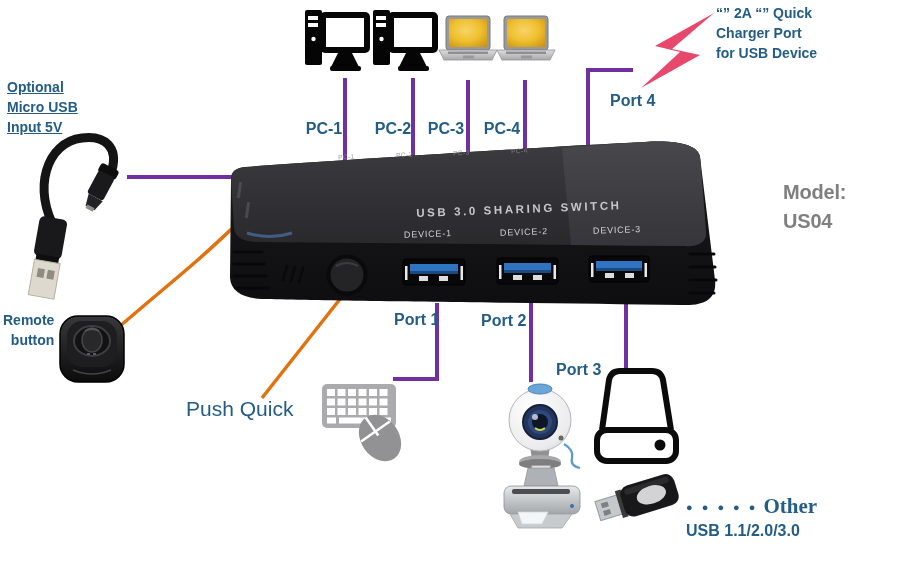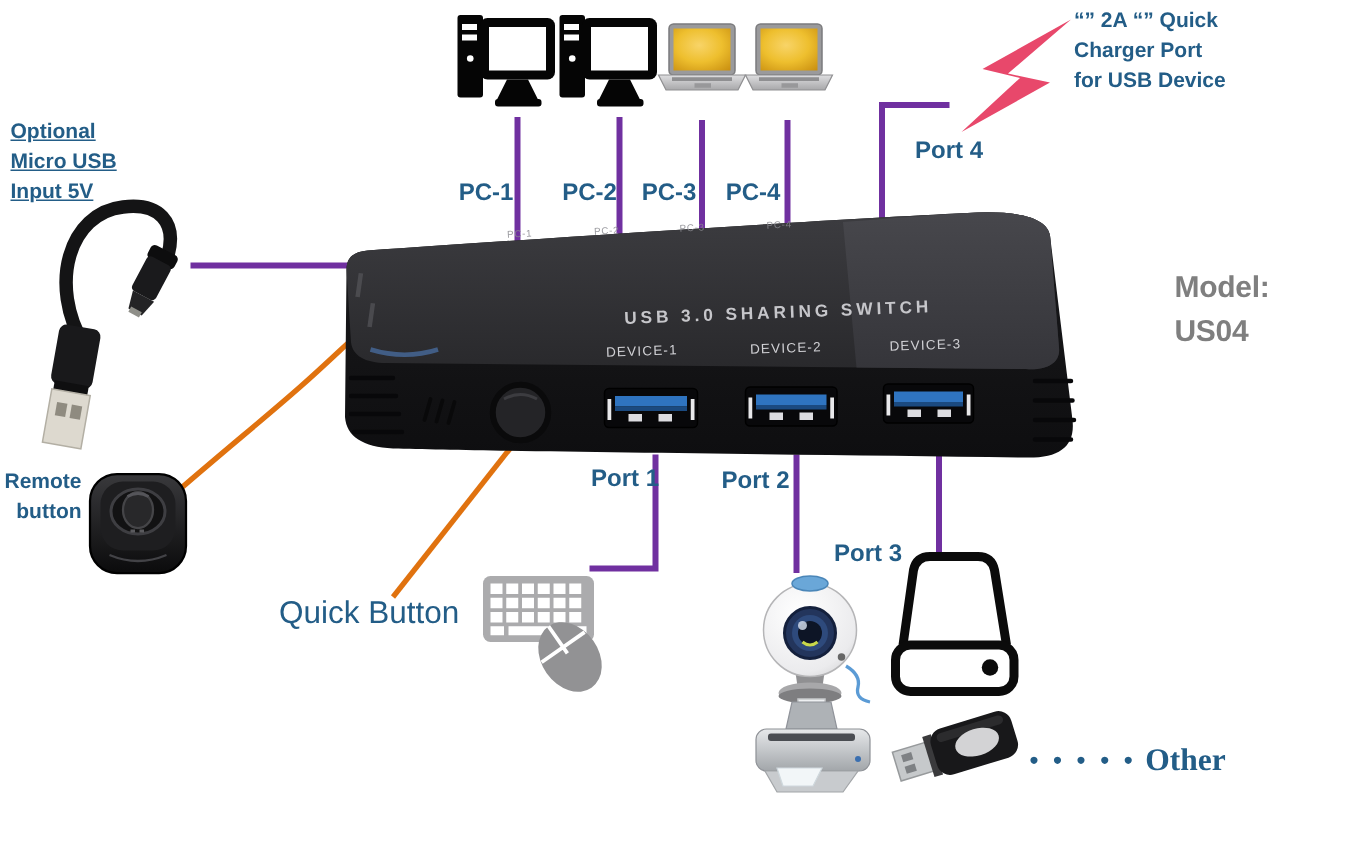--- a/index.html
+++ b/index.html
@@ -280,21 +280,21 @@
     <div>Optional</div>
     <div>Micro USB</div>
     <div>Input 5V</div>
   </div>
 
   <div class="lbl" style="left:3px;top:310px;text-align:right;">
     <div>Remote</div>
     <div>button</div>
   </div>
 
-  <div class="push" style="left:186px;top:397px;">Quick Button</div>
+  <div class="push" style="left:186px;top:397px;">Push Quick</div>
 
   <div class="lbl" style="left:716px;top:3px;">
     <div>“” 2A “” Quick</div>
     <div>Charger Port</div>
     <div>for USB Device</div>
   </div>
 
   <div class="model" style="left:735px;top:178px;margin-left:48px;">
     <div>Model: US04</div>
   </div>
@@ -307,20 +307,21 @@
   <div class="portl" style="left:374px;top:311px;margin-left:20px;">Port 1</div>
   <div class="portl" style="left:481px;top:312px;">Port 2</div>
   <div class="portl" style="left:556px;top:313px;margin-top:48px;">Port 3</div>
   <div class="portl" style="left:610px;top:92px;">Port 4</div>
 
   <div class="other-row" style="left:686px;top:494px;">
     <span class="other-dots">● ● ● ● ●</span>
     <span class="other-title">Other</span>
   </div>
   <div class="other-lines" style="left:686px;top:519px;">
+    <div>USB 1.1/2.0/3.0</div>
   </div>
 
   <div class="dev-title" style="left:416px;top:207px;">USB 3.0 SHARING SWITCH</div>
   <div class="dev-port" style="left:404px;top:229px;">DEVICE-1</div>
   <div class="dev-port" style="left:500px;top:227px;">DEVICE-2</div>
   <div class="dev-port" style="left:593px;top:225px;">DEVICE-3</div>
   <div class="dev-top" style="left:338px;top:153px;">PC-1</div>
   <div class="dev-top" style="left:396px;top:151px;">PC-2</div>
   <div class="dev-top" style="left:453px;top:149px;">PC-3</div>
   <div class="dev-top" style="left:511px;top:147px;">PC-4</div>

